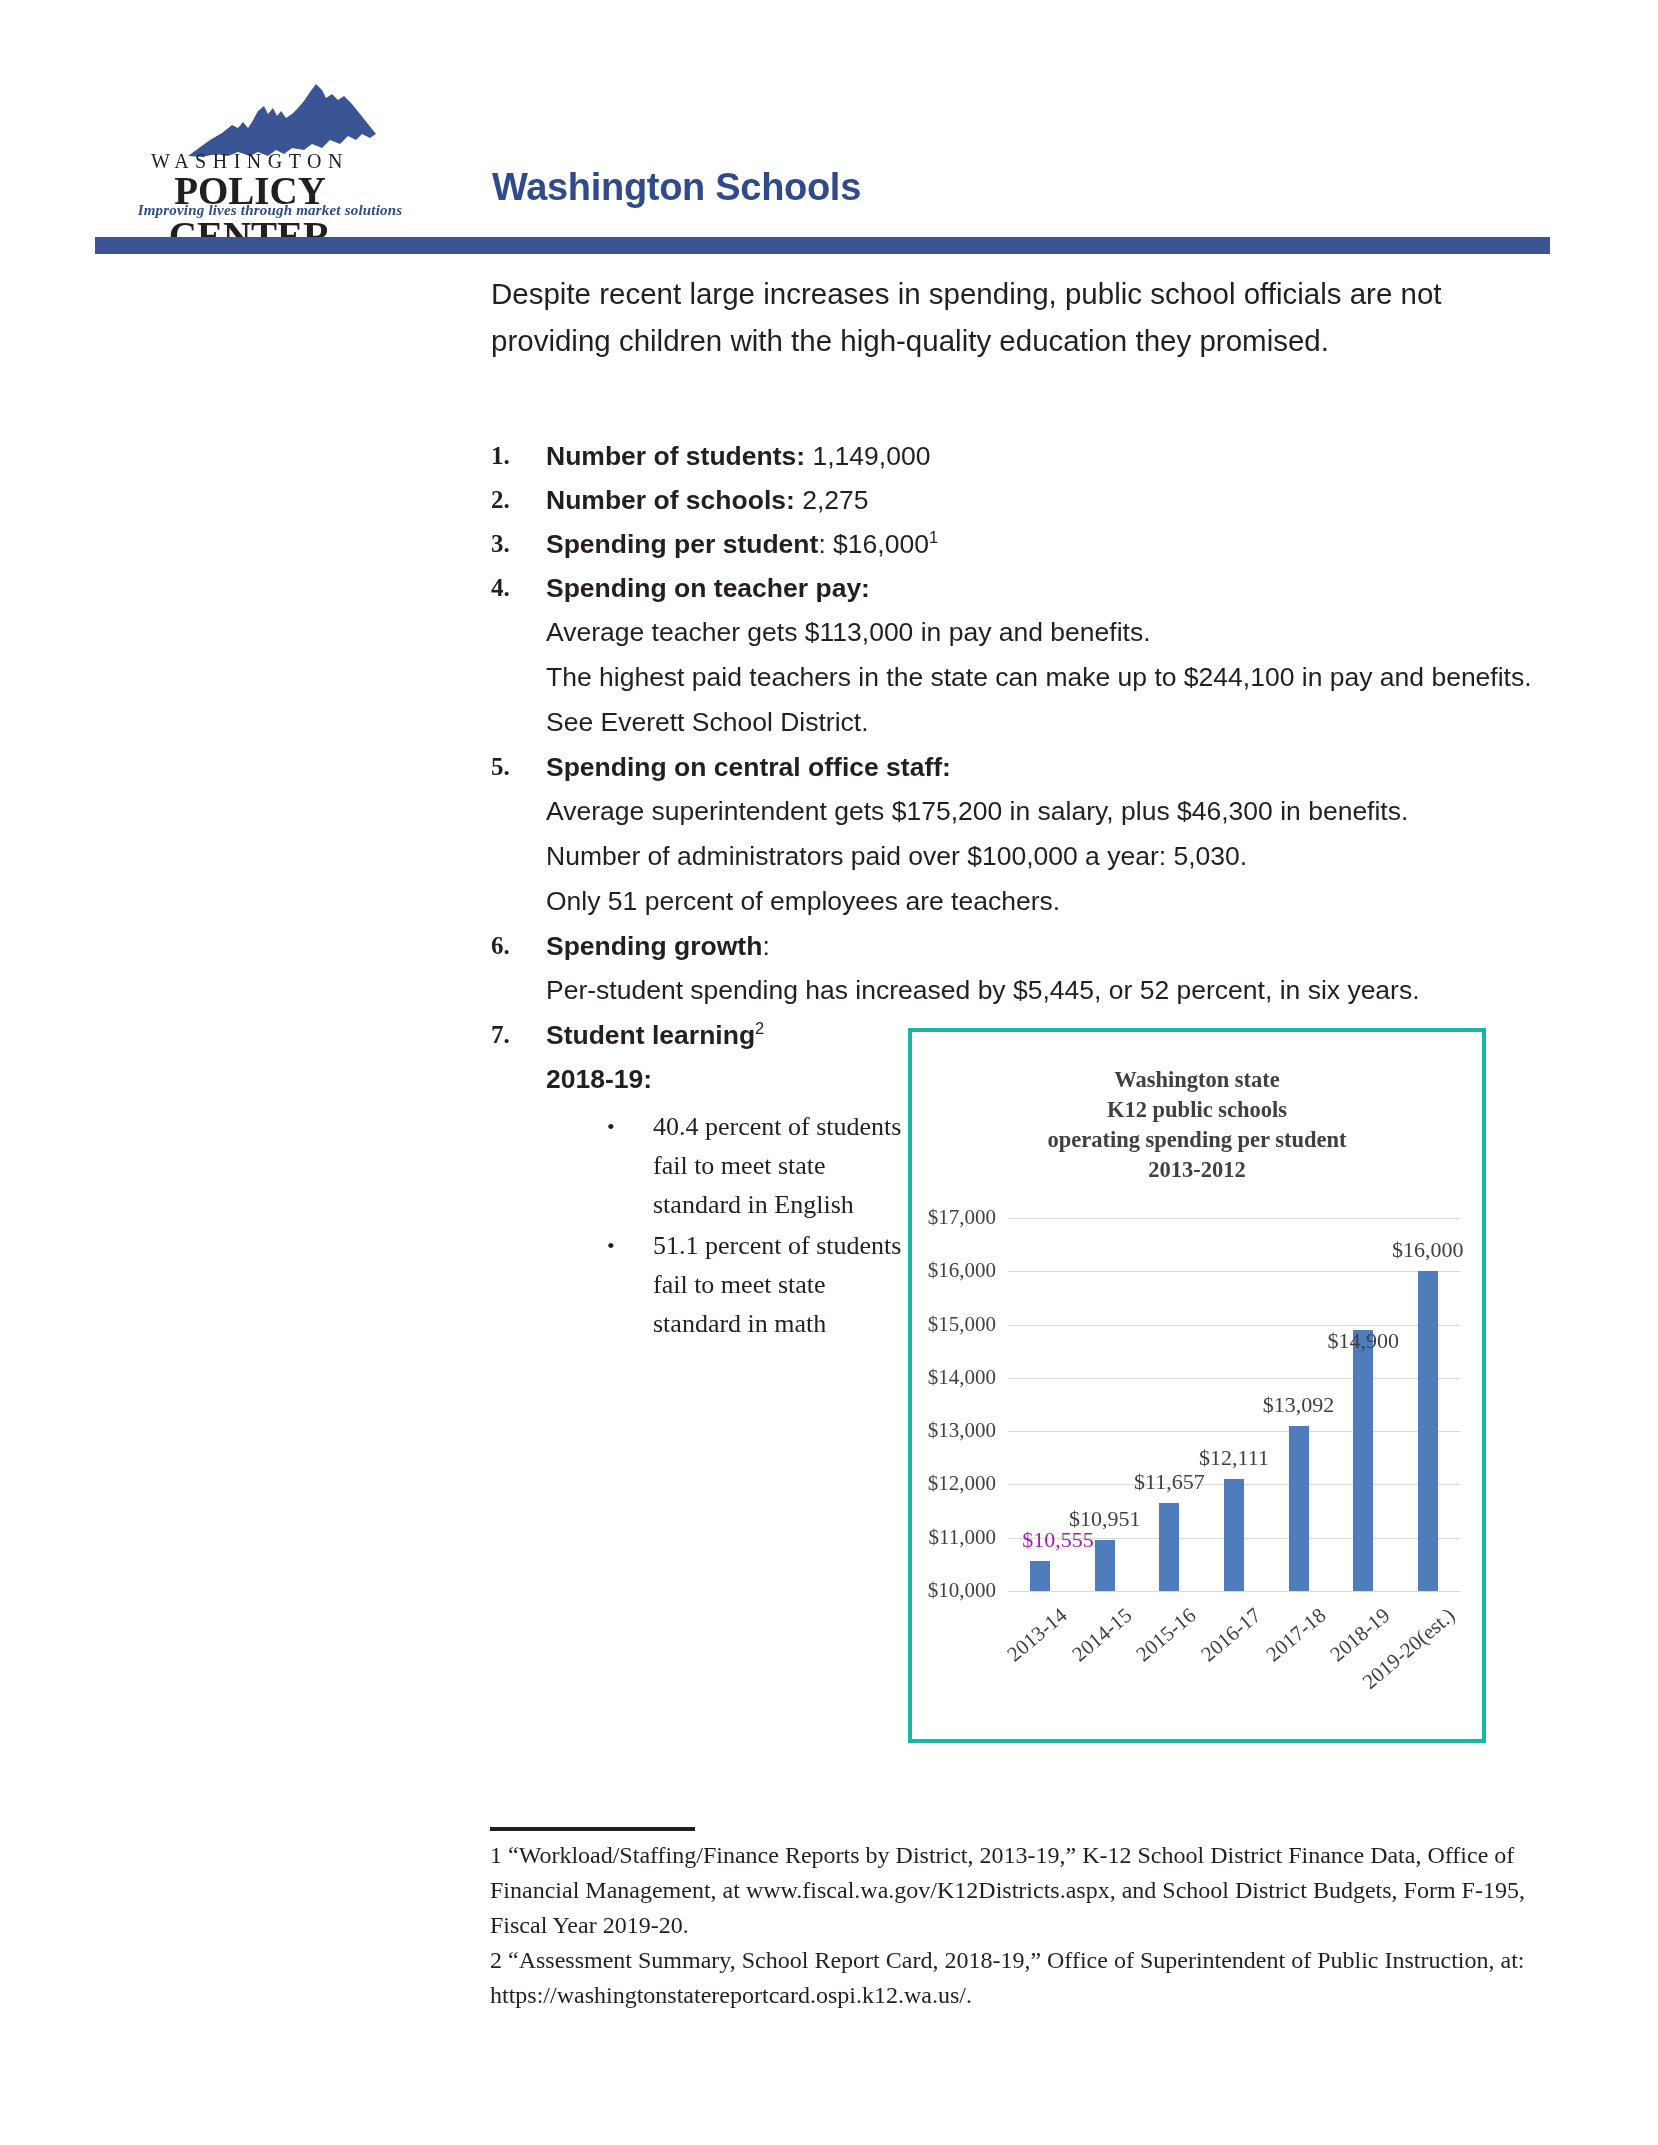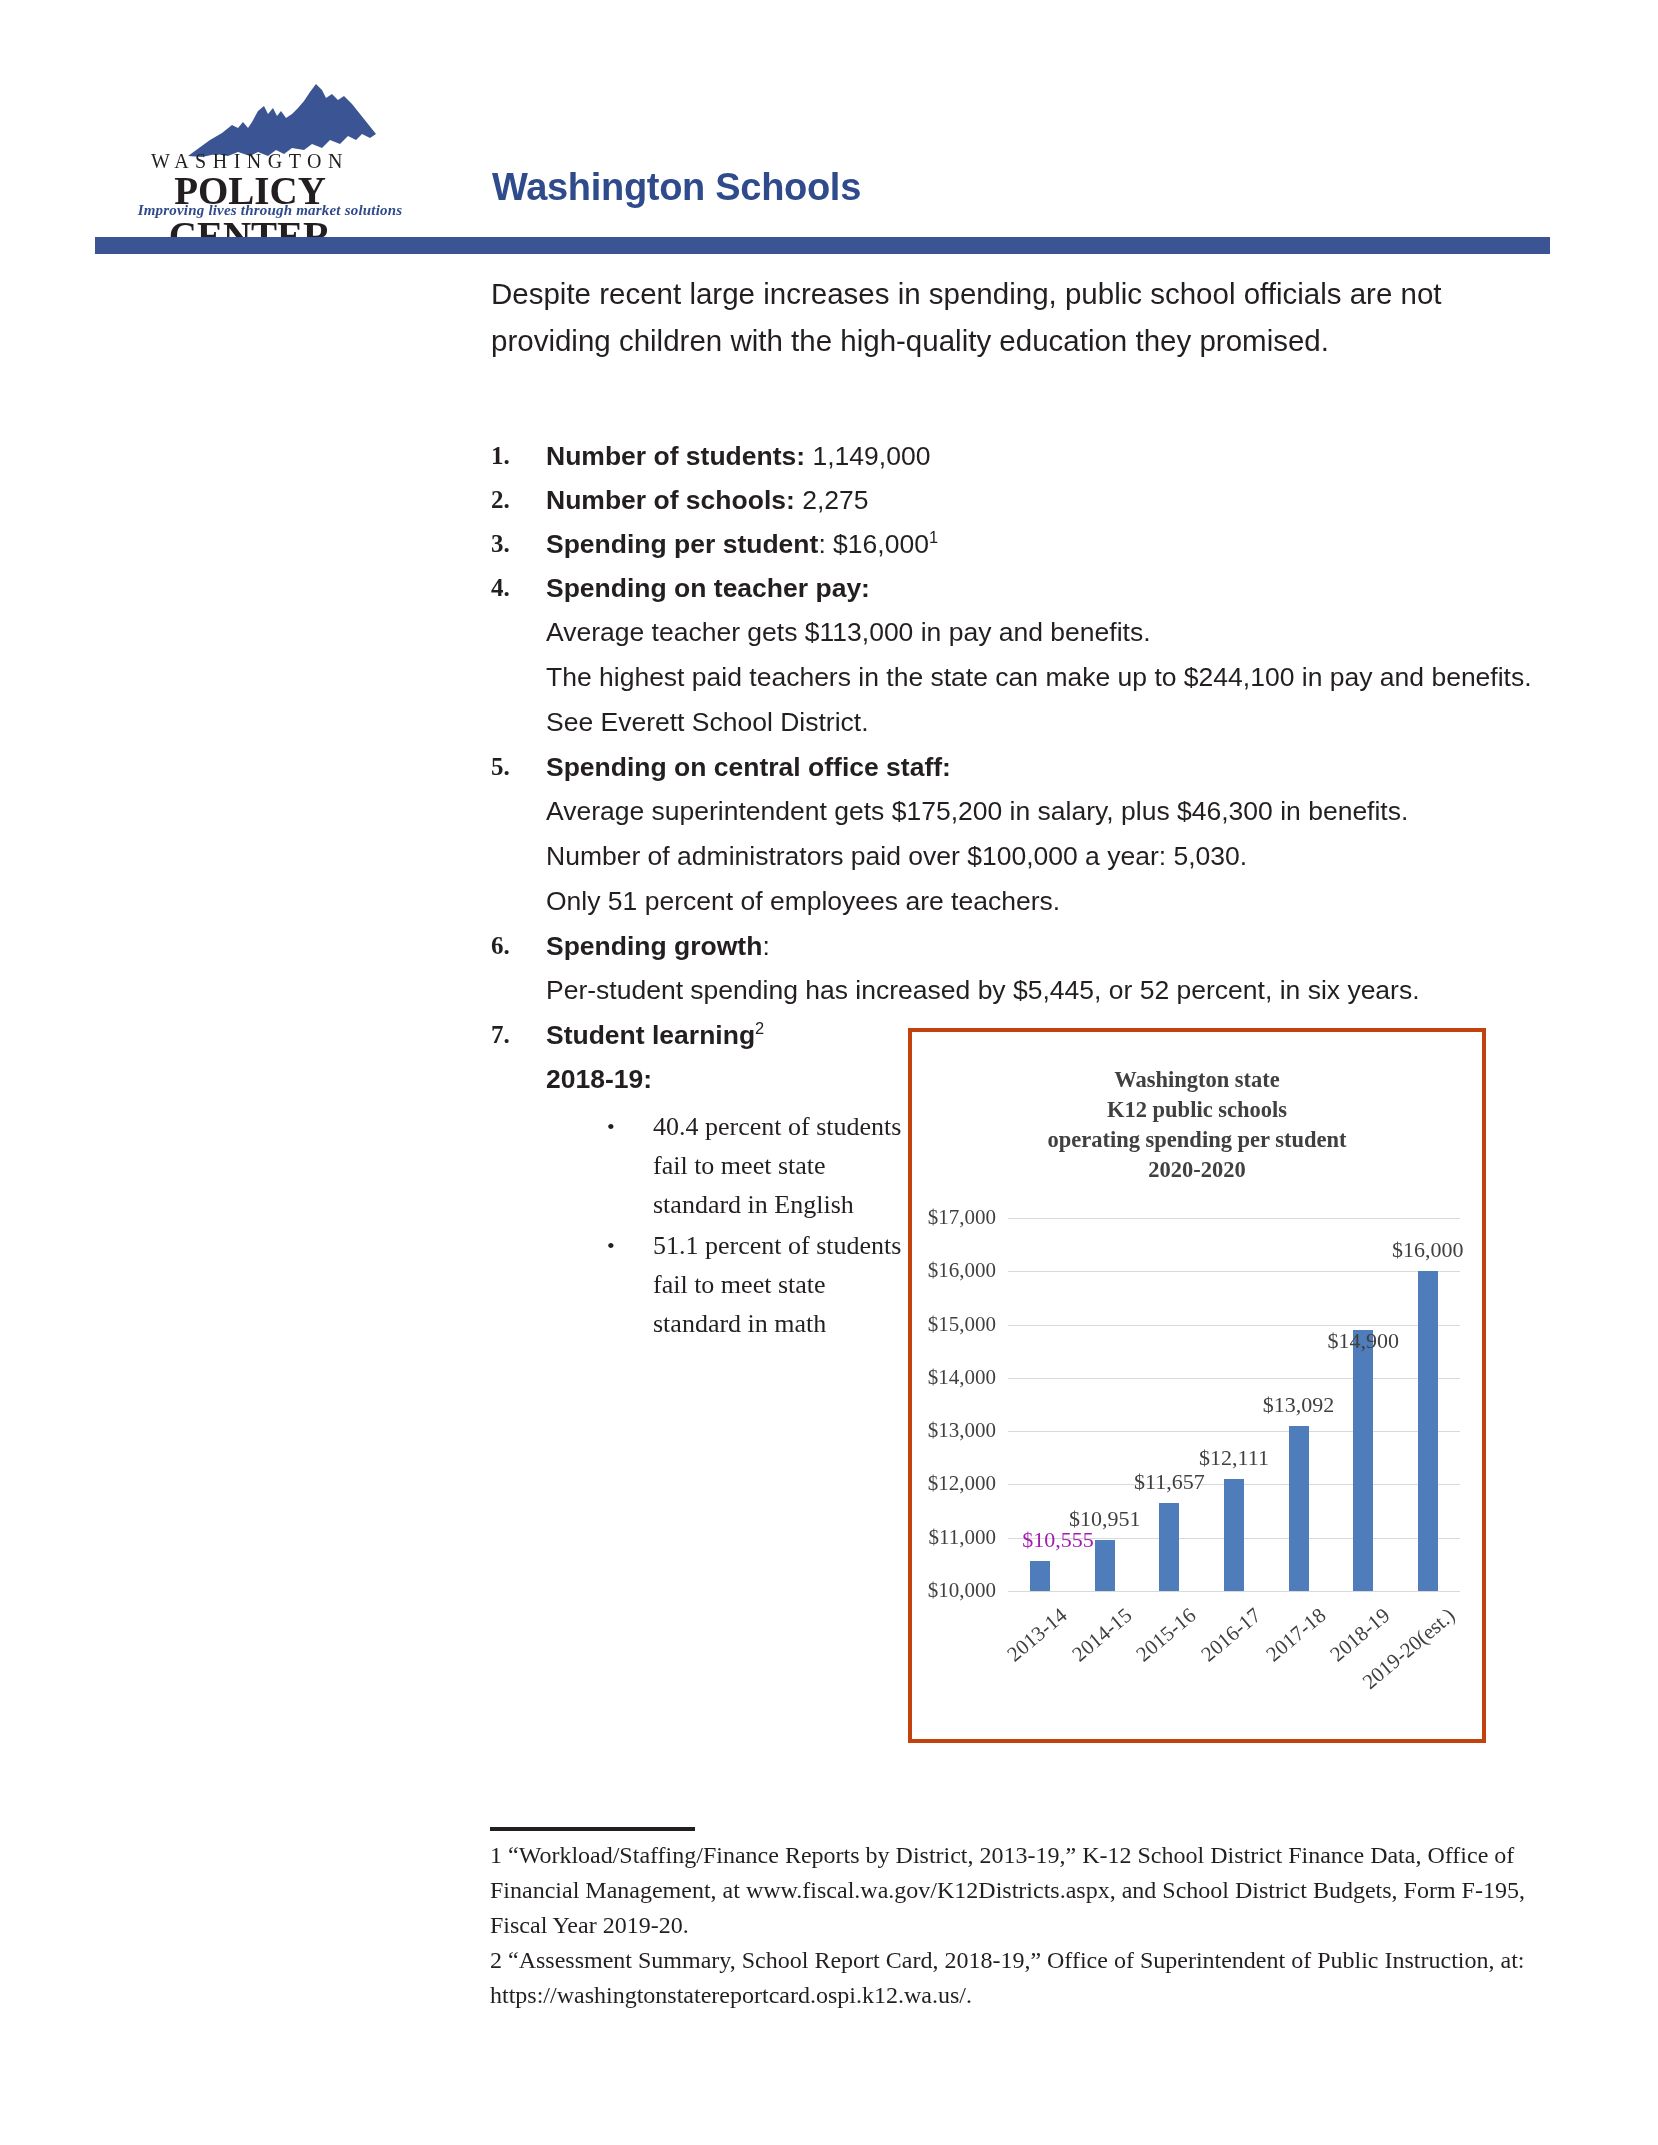--- a/index.html
+++ b/index.html
@@ -57,21 +57,21 @@
   .item7 .b-list { margin-top:6px; padding-left:110px; width:310px; }
   .b-item { position:relative; padding-left:52px;
             font-family:"Liberation Serif", serif;
             font-size:26px; line-height:39px; color:#231f20;
             margin-bottom:2px; }
   .b-item .dot { position:absolute; left:6px; top:0px; font-size:22px; }
 
   
   .chart-box { position:absolute; left:908px; top:1028px;
                width:578px; height:715px;
-               border:4px solid #c2410c; background:#ffffff;
+               border:4px solid #14b8a6; background:#ffffff;
                box-sizing:border-box; }
   .chart-title { position:absolute; left:0; top:33px; width:100%;
                  text-align:center;
                  font-family:"Liberation Serif", serif;
                  font-weight:700; font-size:22.5px; line-height:30px;
                  color:#404040; }
   .plot { position:absolute; left:96px; top:186px;
           width:452px; height:373px; }
   .grid-line { position:absolute; left:0; width:452px; height:1px;
                background:#d9d9d9; }
@@ -185,21 +185,21 @@
     </div>
   </div>
 
 </div>
 
 <div class="chart-box">
   <div class="chart-title">
     <div>Washington state</div>
     <div>K12 public schools</div>
     <div>operating spending per student</div>
-    <div>2020-2020</div>
+    <div>2013-2012</div>
   </div>
   <div class="plot" id="plot">
       <div class="grid-line" style="top: 373px;"></div>
       <div class="ytick" style="top: 373px;">$10,000</div>
       <div class="grid-line" style="top: 319.714px;"></div>
       <div class="ytick" style="top: 319.714px;">$11,000</div>
       <div class="grid-line" style="top: 266.429px;"></div>
       <div class="ytick" style="top: 266.429px;">$12,000</div>
       <div class="grid-line" style="top: 213.143px;"></div>
       <div class="ytick" style="top: 213.143px;">$13,000</div>

